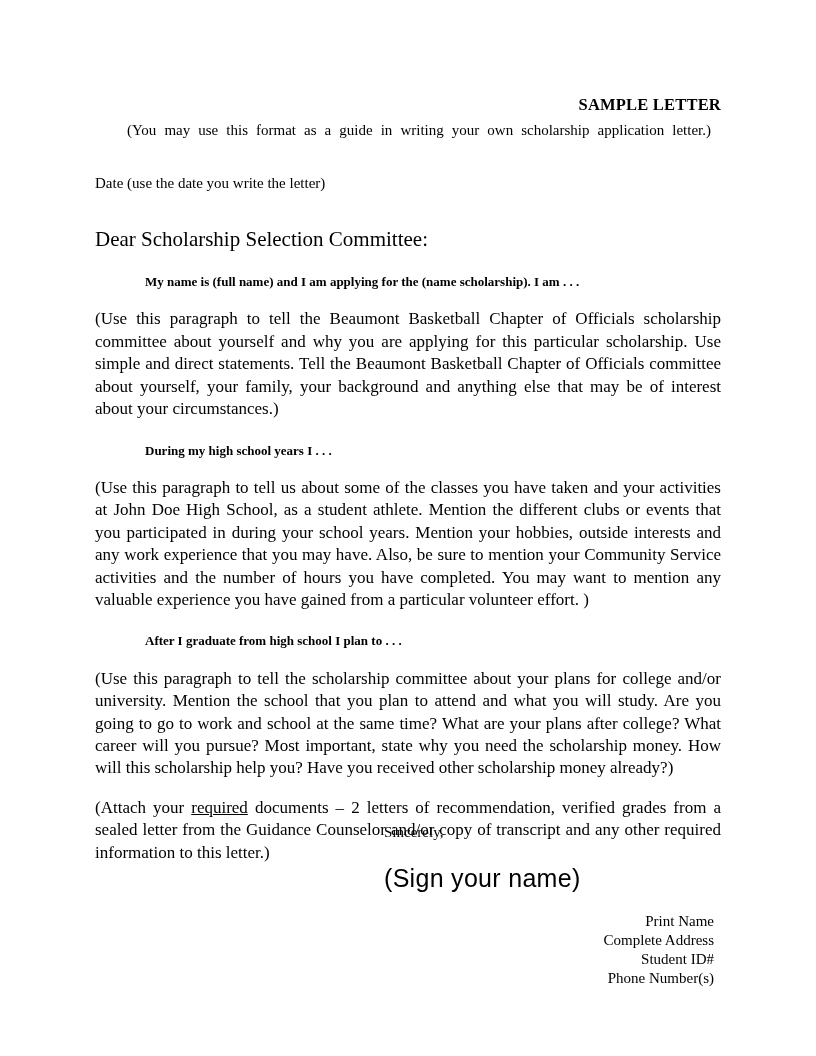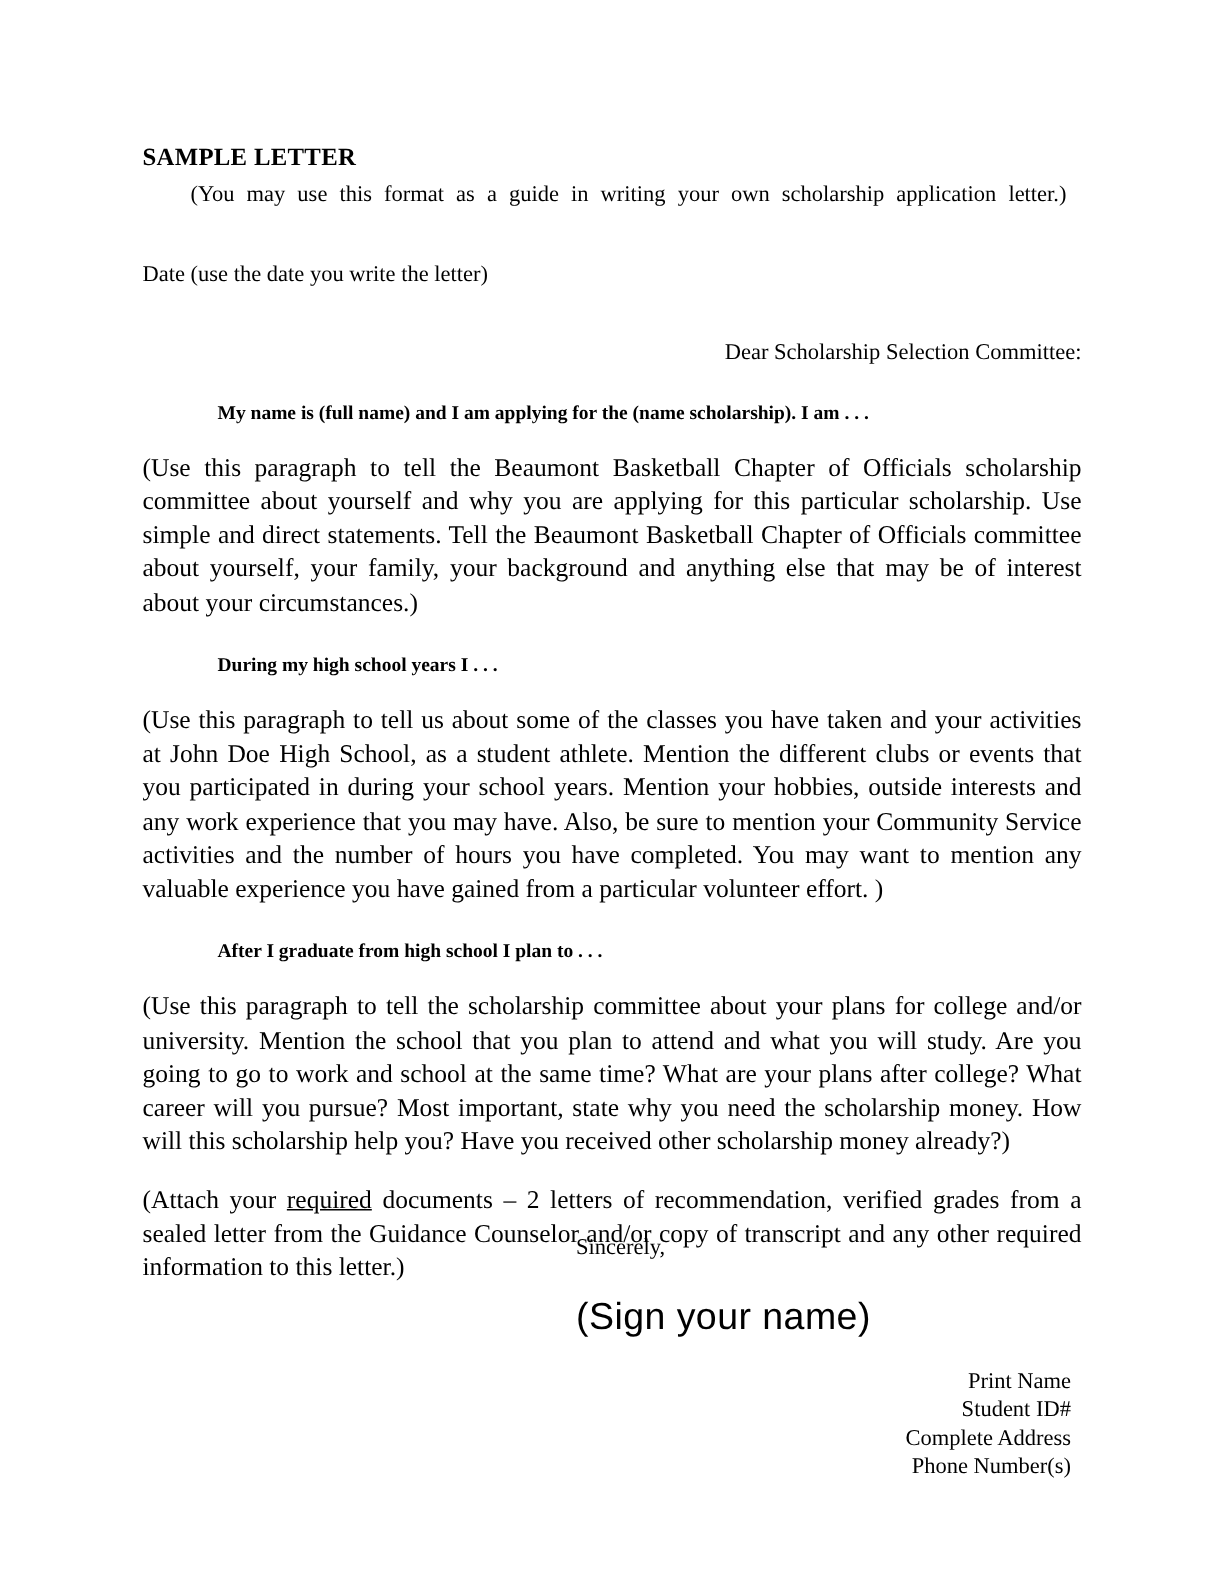--- a/index.html
+++ b/index.html
@@ -20,21 +20,21 @@
     overflow: hidden;
     box-sizing: border-box;
   }
   .content {
     position: absolute;
     left: 95px;
     top: 0;
     width: 626px;
   }
   .doc-title {
-    text-align: left;
+    text-align: right;
     font-weight: bold;
     font-size: 16.5px;
     letter-spacing: 0.2px;
     margin: 0;
     padding-top: 96px;
     line-height: 1.1;
   }
   .doc-subtitle {
     text-align: justify;
     text-align-last: justify;
@@ -45,25 +45,24 @@
     padding-right: 10px;
     line-height: 1.2;
   }
   .date-line {
     font-size: 15px;
     margin: 0;
     padding-top: 35px;
     line-height: 1.25;
   }
   .salutation {
-    font-size: 15px;
+    font-size: 21px;
     margin: 0;
     padding-top: 33px;
     line-height: 1.25;
-    text-align: right;
   }
   .section-heading {
     font-weight: bold;
     font-size: 13px;
     margin: 0;
     padding-top: 22px;
     padding-left: 50px;
     line-height: 1.25;
   }
   .body-para {
@@ -138,18 +137,18 @@
 
   </div>
 
   <div class="signature-block">
     <p class="sincerely">Sincerely,</p>
 
     <p class="sign-your-name">(Sign your name)</p>
 
     <ul class="closing-list">
       <li>Print Name</li>
+      <li>Complete Address</li>
       <li>Student ID#</li>
-      <li>Complete Address</li>
       <li>Phone Number(s)</li>
     </ul>
   </div>
 </div>
 
 </body></html>

